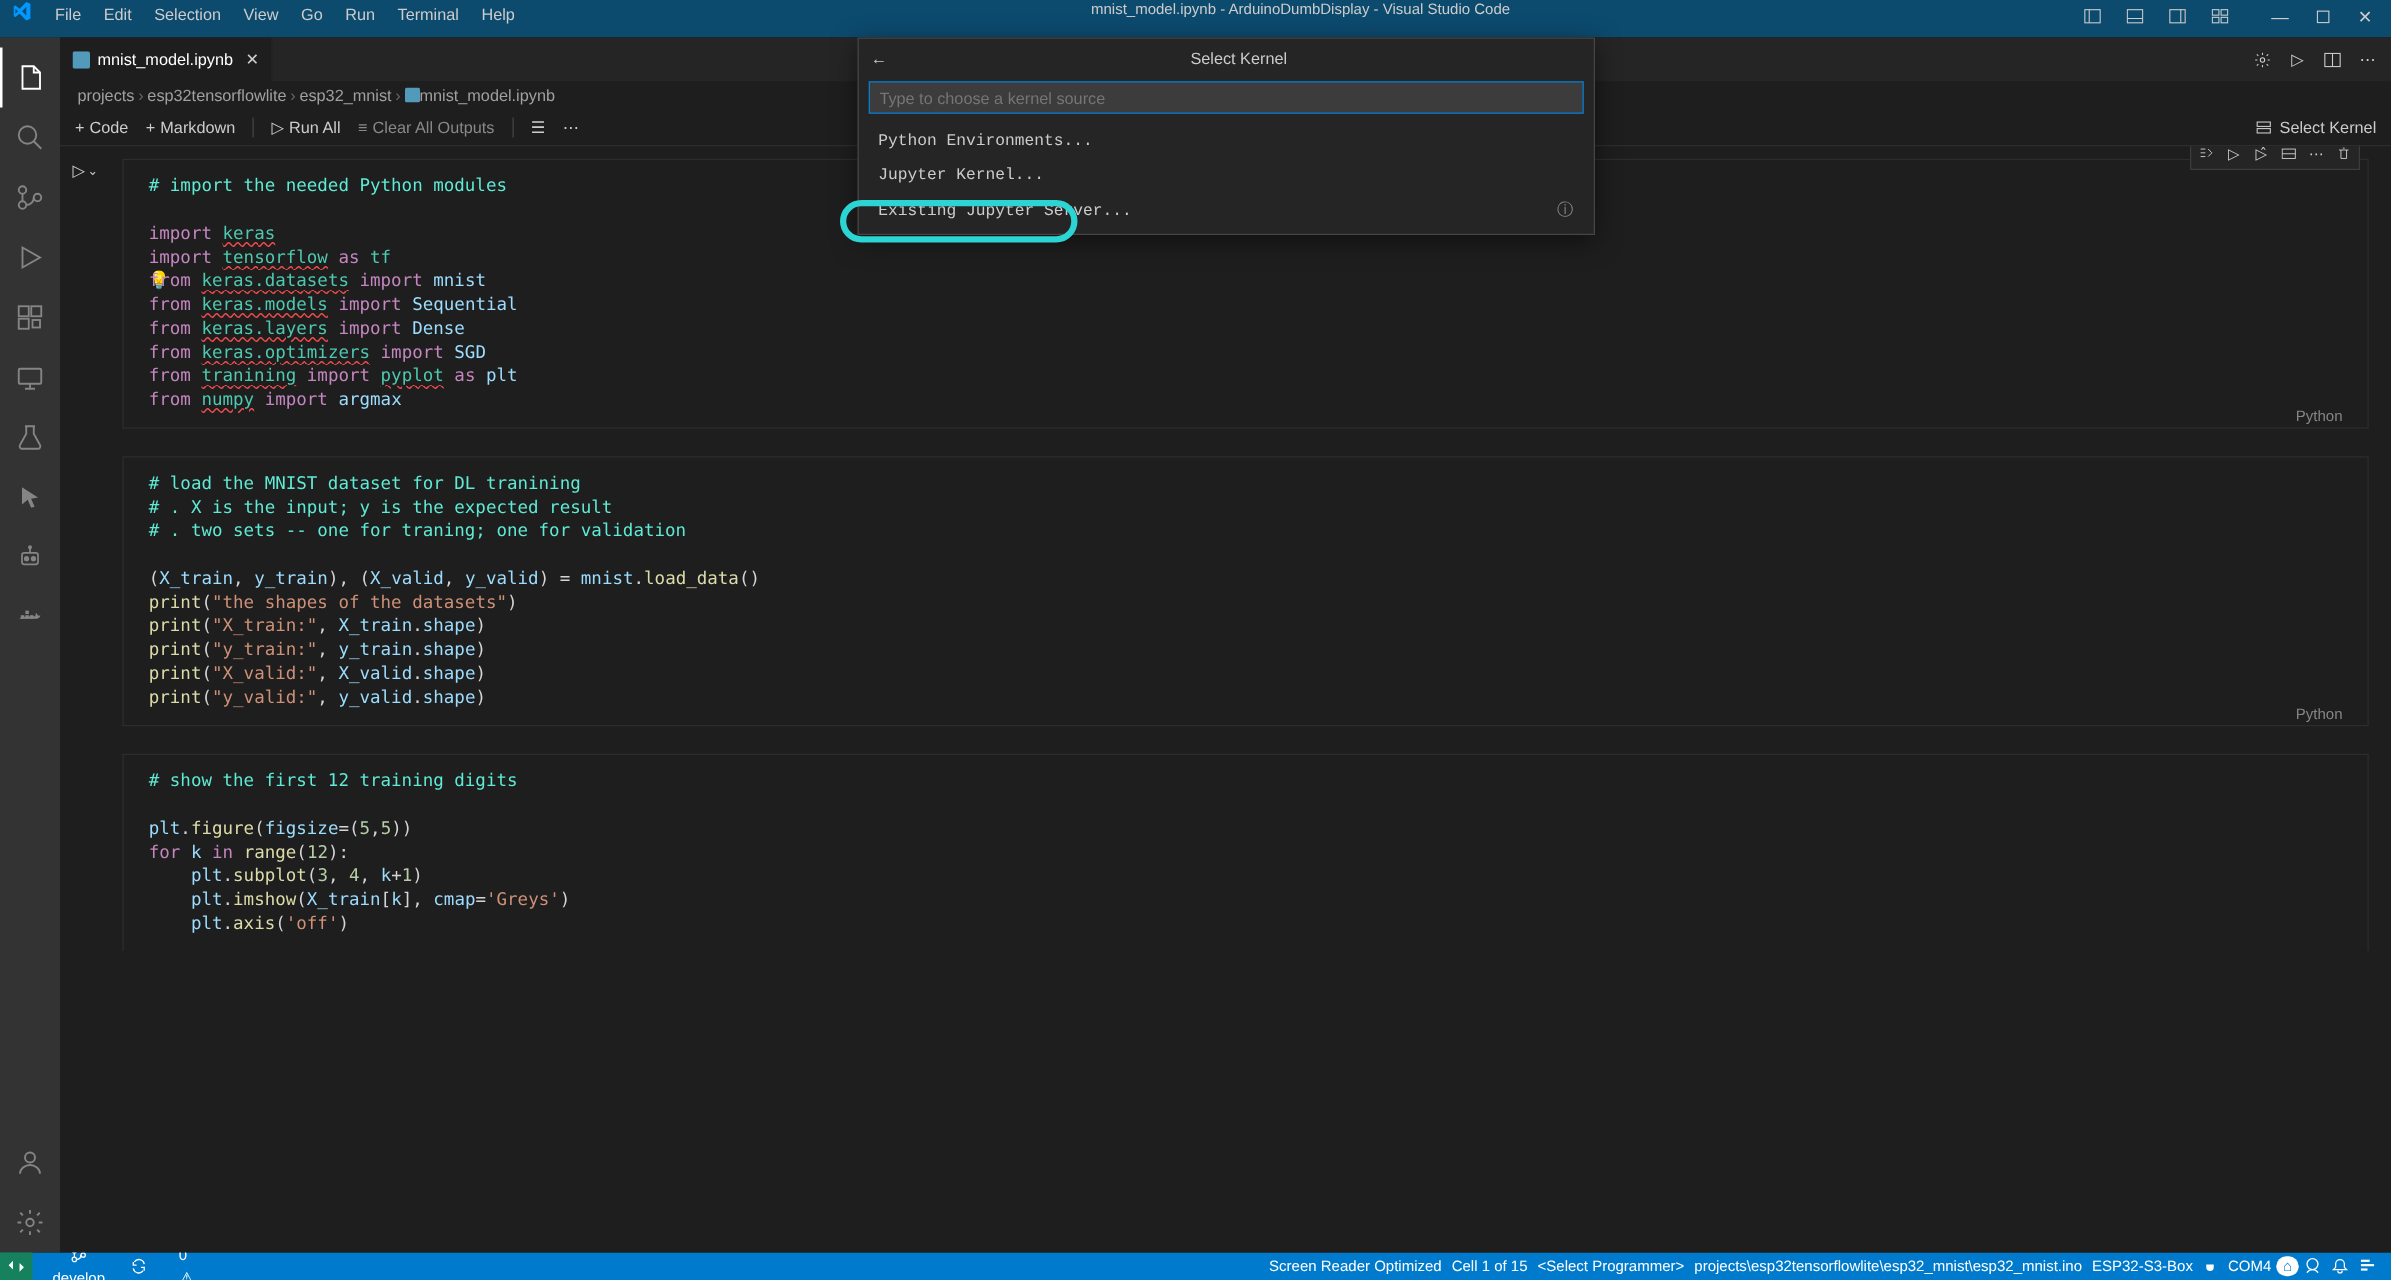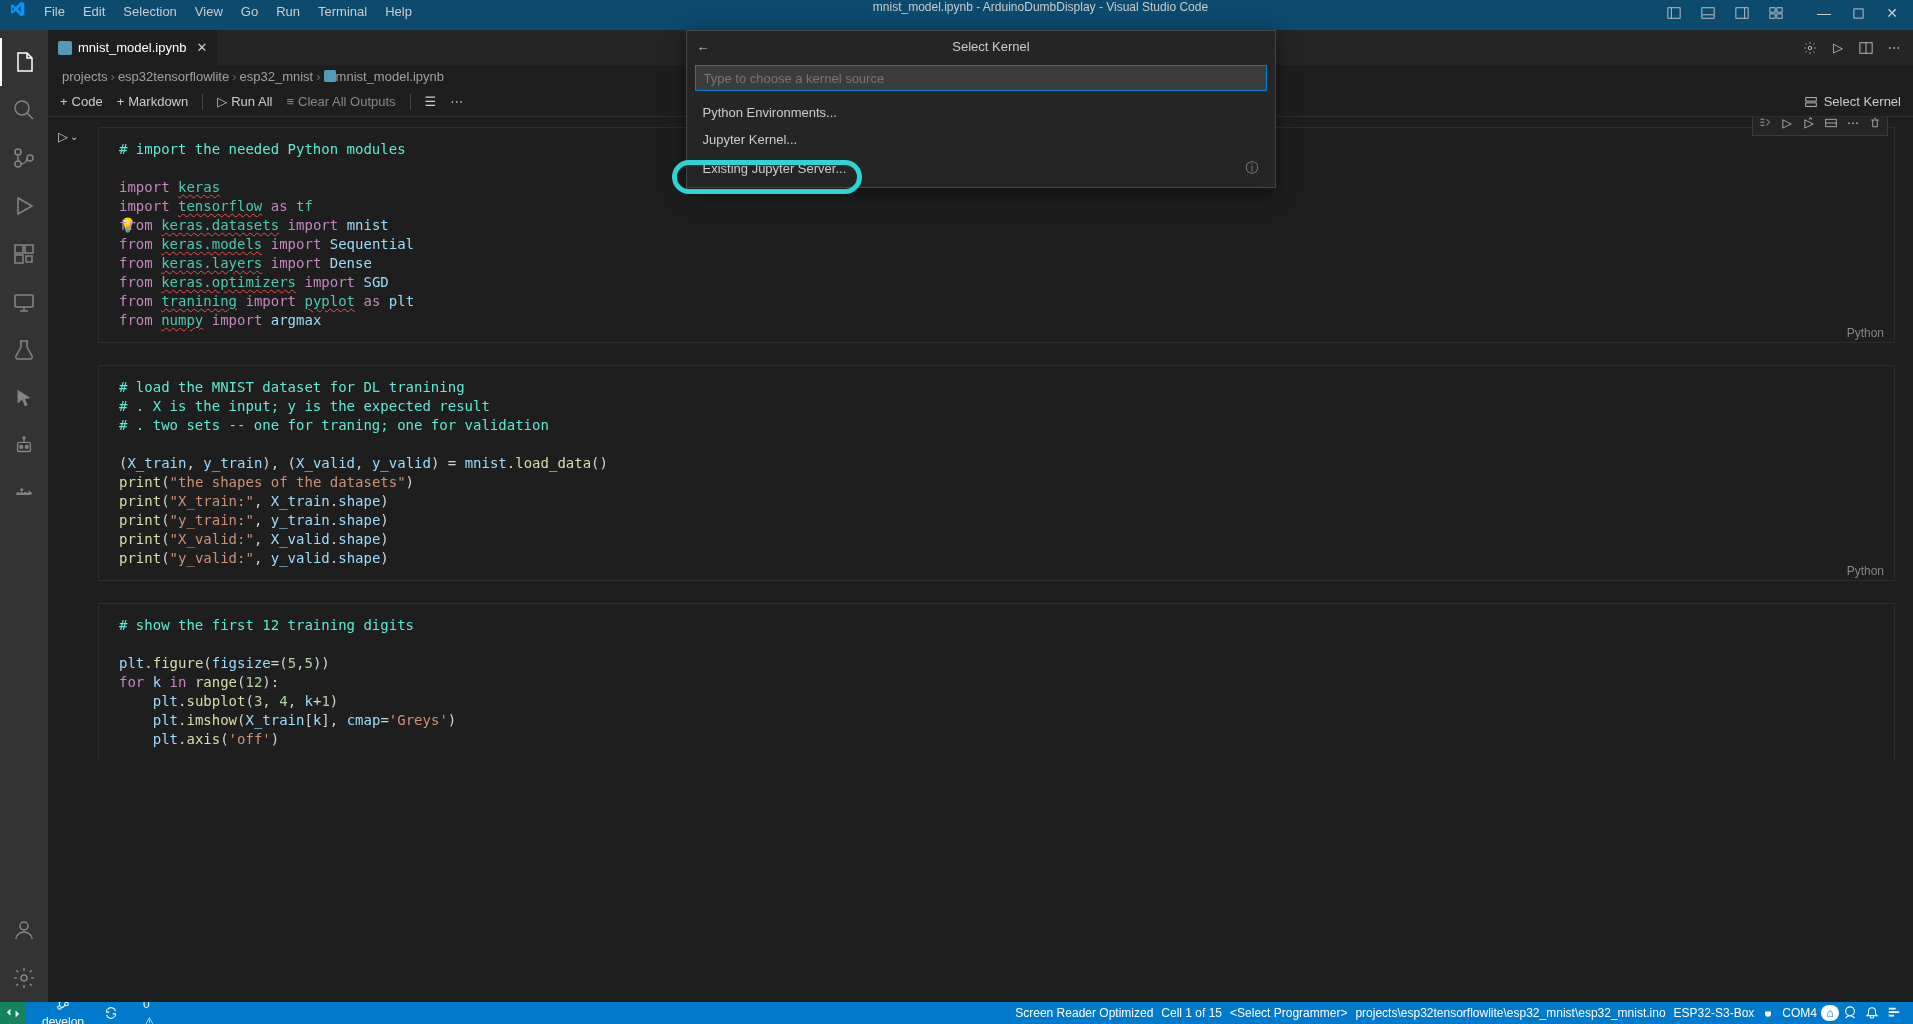--- a/index.html
+++ b/index.html
@@ -47,21 +47,21 @@
 .breadcrumbs { height: 22px; display:flex; align-items:center; padding: 0 14px; gap: 0; color:#a0a0a0; font-size:13px; }
 .breadcrumbs .sep { color:#666; margin: 0 3px; }
 .notebook-toolbar { height: 30px; display:flex; align-items:center; padding: 0 12px; gap: 14px; color:#ccc; font-size:13px; border-bottom: 1px solid #2d2d2d; }
 .notebook-toolbar .nt-item { display:flex; align-items:center; gap:4px; }
 .notebook-toolbar .nt-divider { width:1px; height:16px; background:#444; }
 .notebook-toolbar .nt-right { margin-left: auto; display:flex; align-items:center; gap:6px; }
 .cell-area { flex:1; overflow:auto; padding: 8px 18px 8px 50px; position:relative; }
 .run-gutter { position:absolute; left: 10px; top: 12px; display:flex; gap:2px; align-items:center; color:#ccc; }
 .cell { background: #1e1e1e; border: 1px solid #2d2d30; margin-bottom: 22px; position:relative; }
 .cell-content { padding: 12px 20px; font-family: 'Consolas', monospace; font-size: 14px; line-height: 19px; white-space: pre; color:#d4d4d4; }
-.cell-lang { position:absolute; right: 10px; bottom: 2px; font-size: 12px; color:#858585; }
+.cell-lang { position:absolute; right: 20px; bottom: 2px; font-size: 12px; color:#858585; }
 .cell-toolbar { position:absolute; top: -18px; right: 6px; background:#252526; border:1px solid #3c3c3c; display:flex; gap:2px; padding:2px; }
 .cell-toolbar .ct { width:20px; height:20px; display:flex; align-items:center; justify-content:center; color:#ccc; font-size:12px; }
 
 .cmt { color:#5eead4;text-align:center; }
 .kw { color:#c586c0; }
 .mod { color:#4ec9b0; }
 .wavy { text-decoration: underline wavy #f14c4c 1px; text-underline-offset: 2px; }
 .fn { color:#dcdcaa; }
 .str { color:#ce9178; }
 .num { color:#b5cea8; }
@@ -80,21 +80,21 @@
 }
 .qp-header { height: 30px; display:flex; align-items:center; padding: 0 10px; gap: 8px; color:#ccc; }
 .qp-back { color:#ccc; }
 .qp-title { flex:1; text-align:center; font-size:13px; }
 .qp-input { margin: 4px 8px; }
 .qp-input input {
   width: 100%; height: 26px; background:#3c3c3c; border:1px solid #007fd4;
   color:#ccc; padding: 0 8px; font-size:13px; outline:none;
 }
 .qp-list { padding: 4px 0; }
-.qp-item { padding: 6px 16px; font-size:13px; color:#ccc; display:flex; align-items:center; }
+.qp-item { padding: 6px 16px; font-size:13px; color:#ccc; display:flex; align-items:center;font-family:Liberation Mono, monospace; }
 .qp-item .info { margin-left:auto; color:#888; }
 
 .oval {
   position:absolute;
   border: 5px solid #2dd4d4;
   border-radius: 40px;
   pointer-events:none;
 }
 
 .statusbar {

